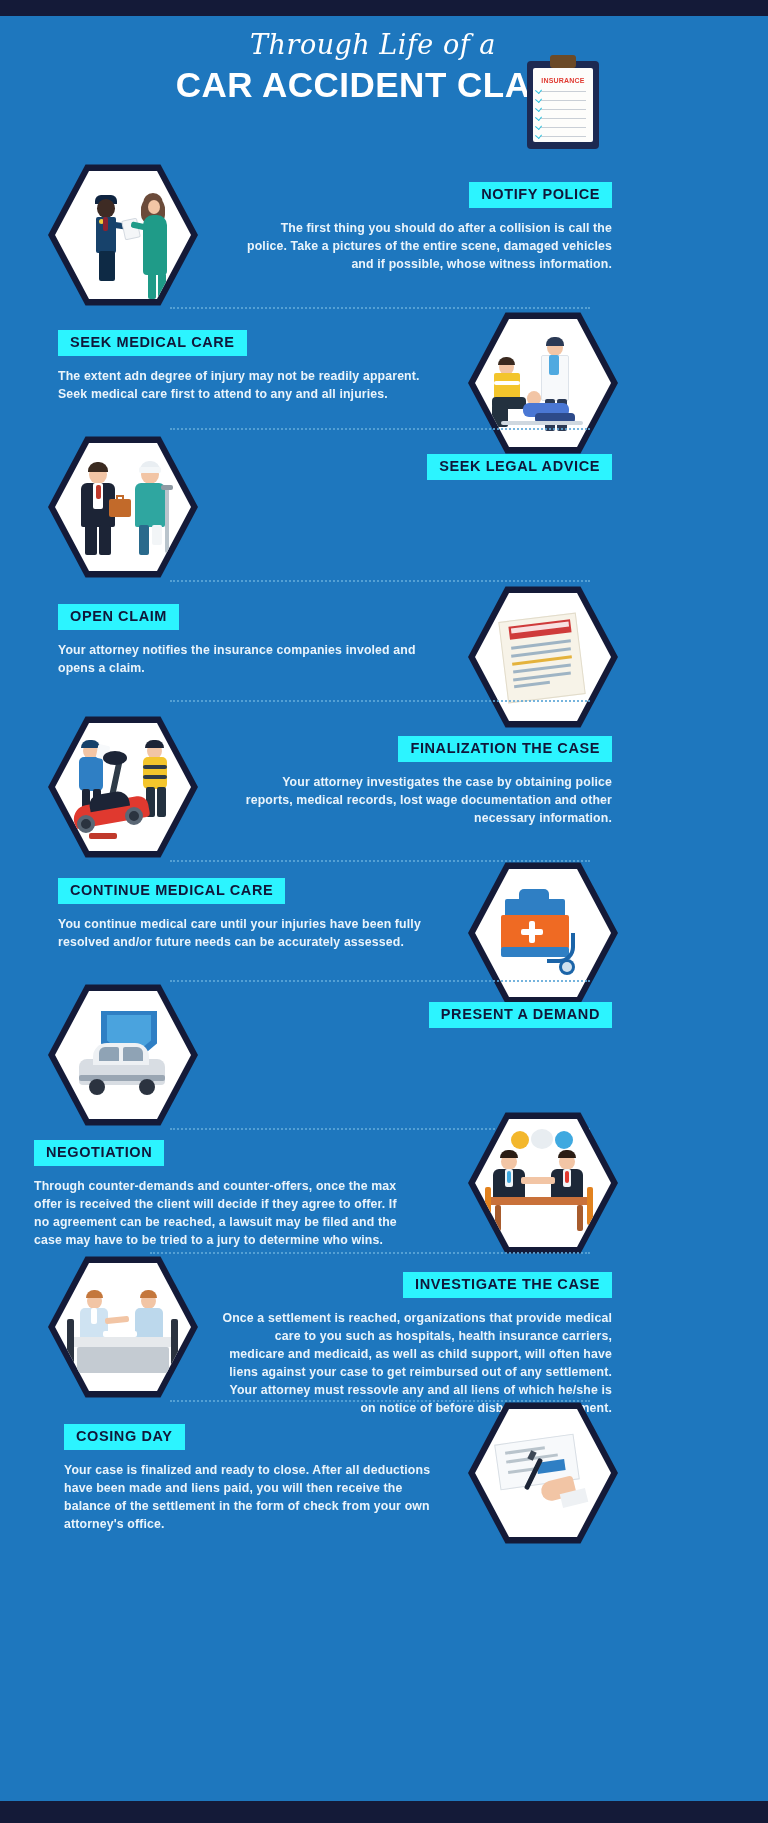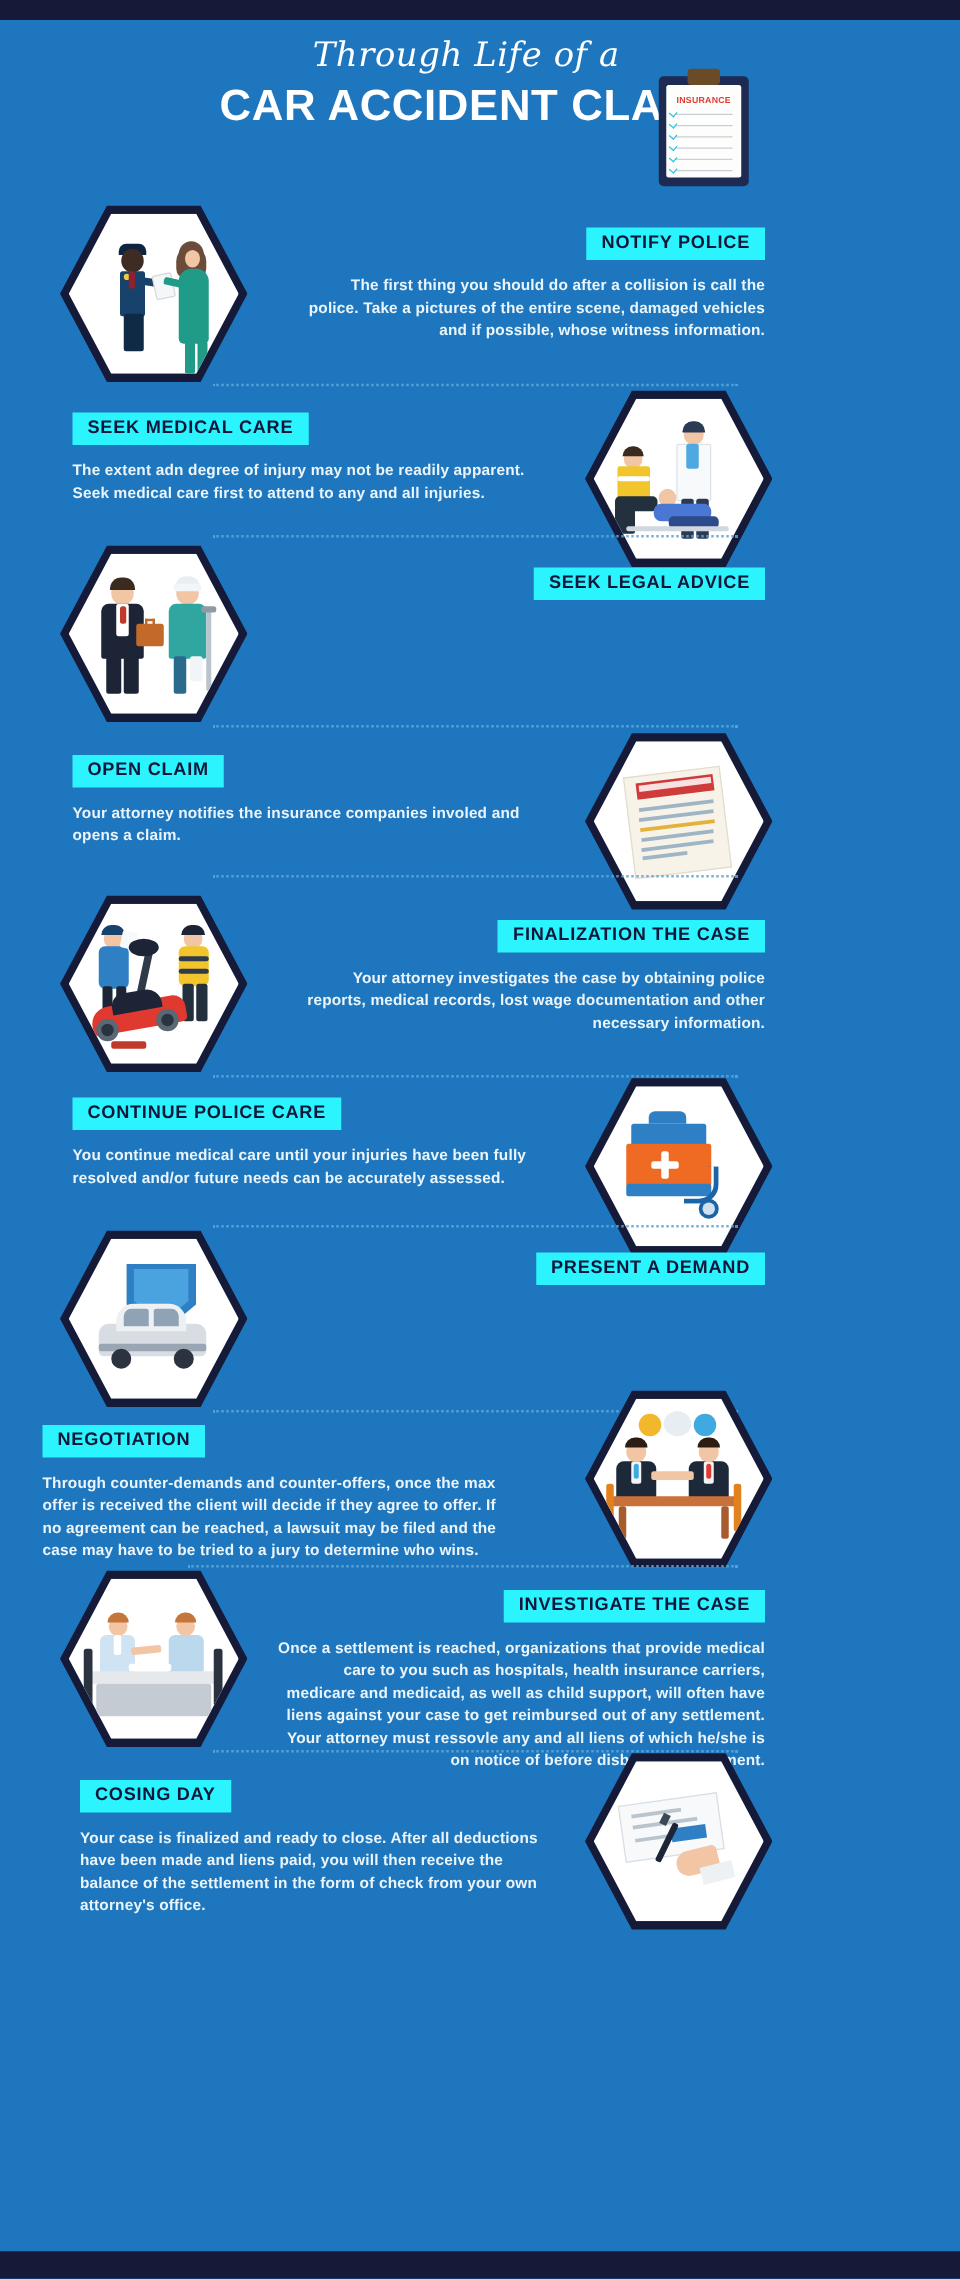--- a/index.html
+++ b/index.html
@@ -360,21 +360,21 @@
         <div class="sh r" style="left:46px;top:64px;width:22px;height:6px;background:#ffffff"></div>
 
         <div class="sh" style="left:72px;top:68px;width:28px;height:30px;border:4px solid #1b64a8;border-top:none;border-left:none;border-radius:0 0 16px 0"></div>
         <div class="sh rr" style="left:84px;top:94px;width:16px;height:16px;background:#1b64a8"></div>
         <div class="sh rr" style="left:87px;top:97px;width:10px;height:10px;background:#cfe0ee"></div>
       </div>
           </div>
         </div>
     </div>
     <div class="txtblock left" style="left:58px;top:20px">
-      <div class="badge">CONTINUE POLICE CARE</div>
+      <div class="badge">CONTINUE MEDICAL CARE</div>
       <div class="body">You continue medical care until your injuries have been fully resolved and/or future needs can be accurately assessed.</div>
     </div>
     <div class="divider" style="left:170px;top:122px;width:420px"></div>
   </div>
 
   <div class="step" style="top:980px">
     <div class="hex-wrap" style="left:48px;top:0">
       <div class="hex-outer">
           <div class="hex-inner">
             <div class="hex-art">

